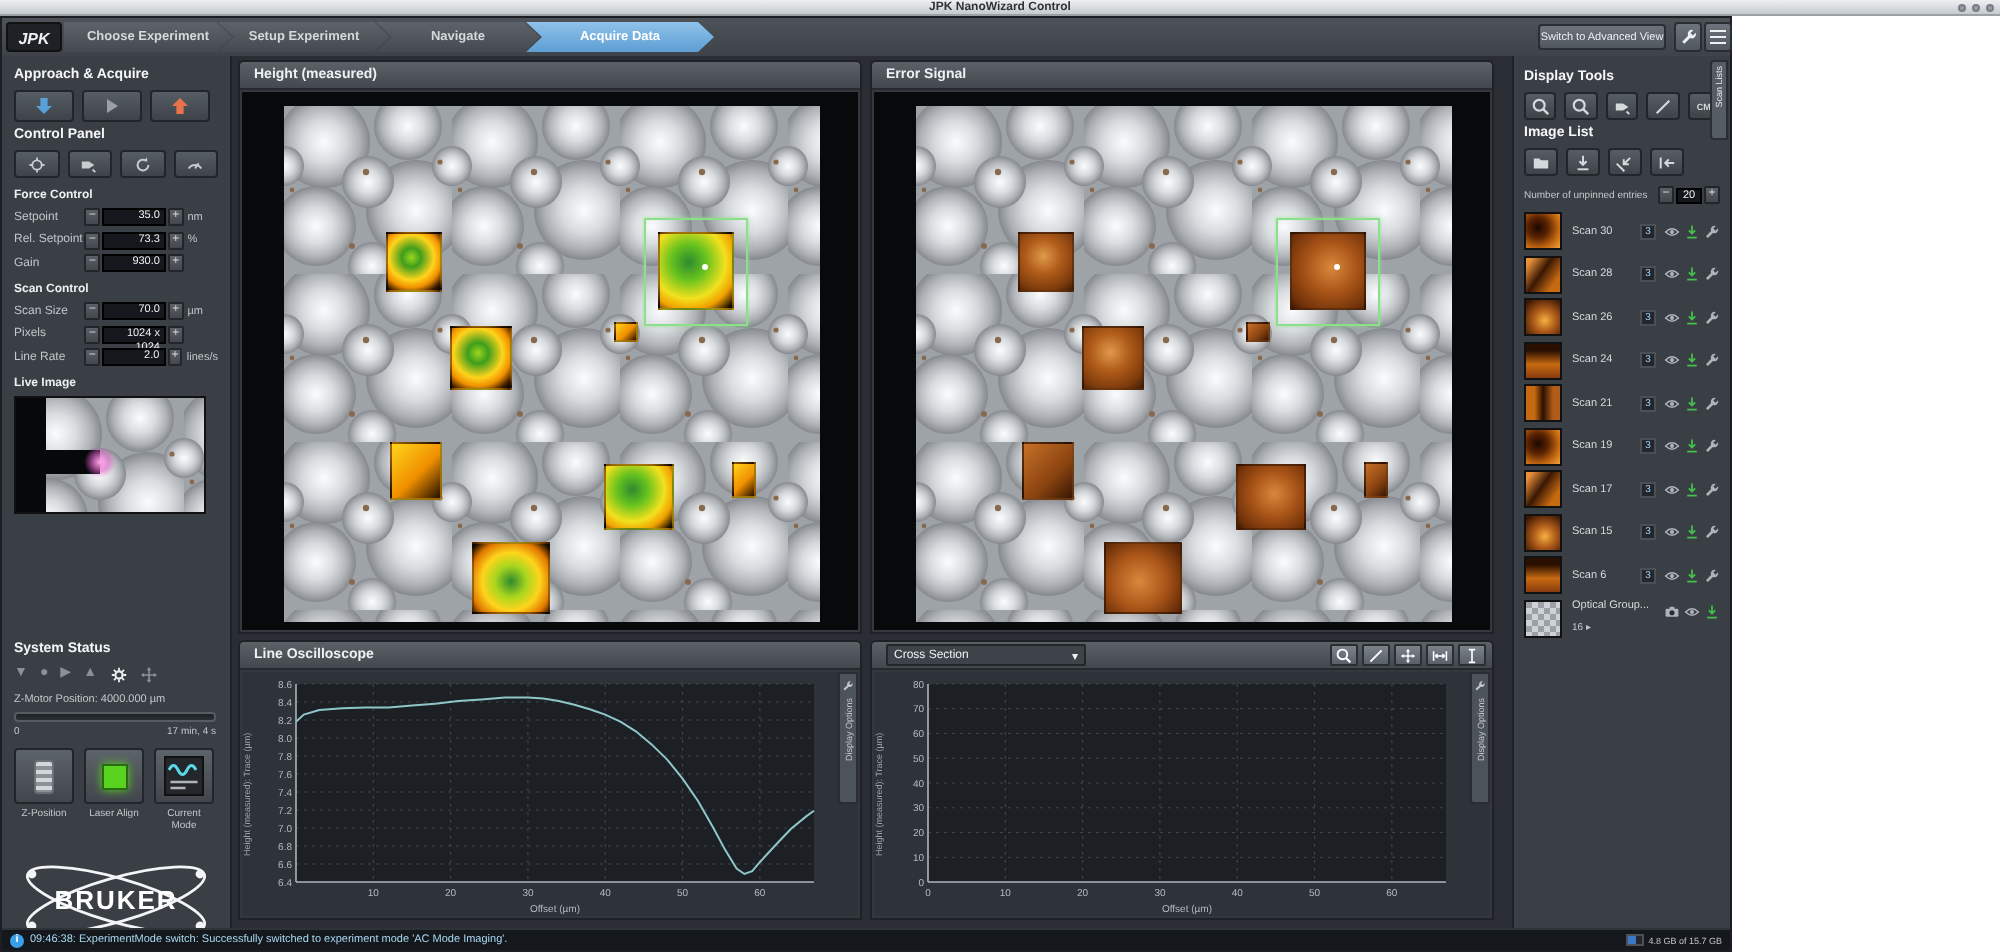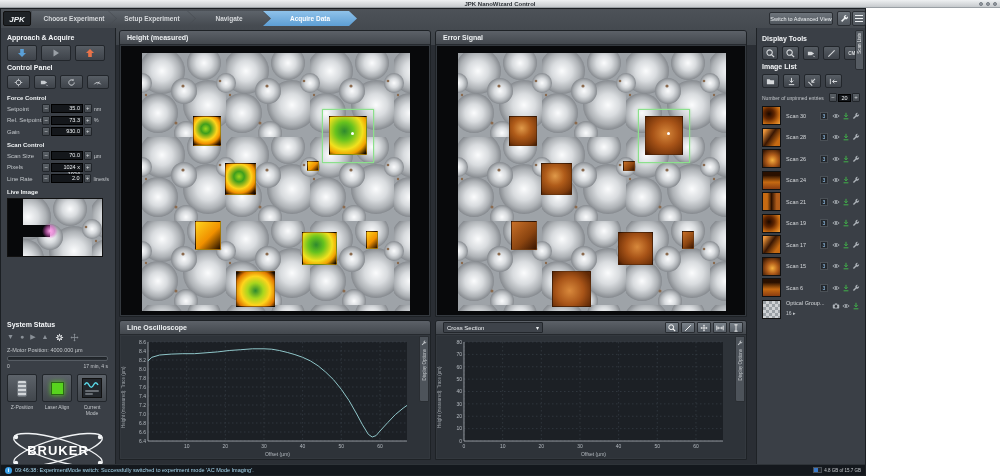--- a/index.html
+++ b/index.html
@@ -9,21 +9,21 @@
   
   .titlebar{position:absolute;left:0;top:0;width:1000px;height:8px;background:linear-gradient(#eef0f2,#c6cacd);border-bottom:1px solid #9aa0a5;}
   .titlebar .title{position:absolute;left:0;right:0;top:0;text-align:center;font-size:6px;line-height:8px;color:#2e3338;font-weight:bold;}
   .win-dots{position:absolute;right:3px;top:2px;display:flex;gap:3px;}
   .win-dots i{width:4px;height:4px;border-radius:50%;background:#989ea5;border:1px solid #777d84;display:block;}
 
   
   .app{position:absolute;left:0;top:8px;width:866px;height:468px;background:#2a2e34;border:1px solid #1b1f23;}
 
   
-  .navbar{position:absolute;left:0;top:0;width:864px;height:36px;background:linear-gradient(#4d5258,#3e4349);}
+  .navbar{position:absolute;left:0;top:0;width:864px;height:19px;background:linear-gradient(#4d5258,#3e4349);}
   .logo{position:absolute;left:2px;top:2px;width:28px;height:15px;background:#1e2226;color:#eef1f3;font-style:italic;font-weight:bold;font-size:8px;text-align:center;line-height:15px;border-radius:2px;border:1px solid #111;}
   .tabs{position:absolute;left:31px;top:2px;height:15px;display:flex;}
   .tab{height:15px;display:flex;align-items:center;justify-content:center;font-size:6.5px;font-weight:bold;color:#d6d9dc;background:linear-gradient(#5d636a,#454a50);margin-left:-7px;clip-path:polygon(0 0,calc(100% - 8px) 0,100% 50%,calc(100% - 8px) 100%,0 100%,8px 50%);}
   .tabs .tab:nth-of-type(1){clip-path:polygon(0 0,calc(100% - 8px) 0,100% 50%,calc(100% - 8px) 100%,0 100%);margin-left:0;width:84px;}
   .tabs .tab:nth-of-type(2){width:86px;}
   .tabs .tab:nth-of-type(3){width:82px;}
   .tabs .tab:nth-of-type(4){width:94px;}
   .tab.active{background:linear-gradient(#8fc2ea,#5d9ed4);color:#fff;}
   .adv-btn{position:absolute;left:768px;top:3px;width:64px;height:13px;background:linear-gradient(#6d747b,#51575e);border:1px solid #2a2e33;border-radius:2px;color:#eef1f3;font-size:5.5px;font-family:"Liberation Sans",sans-serif;}
   .nav-tool{position:absolute;top:2px;width:14px;height:15px;background:linear-gradient(#6d747b,#51575e);border:1px solid #2a2e33;border-radius:2px;display:flex;align-items:center;justify-content:center;color:#eef1f3;}

